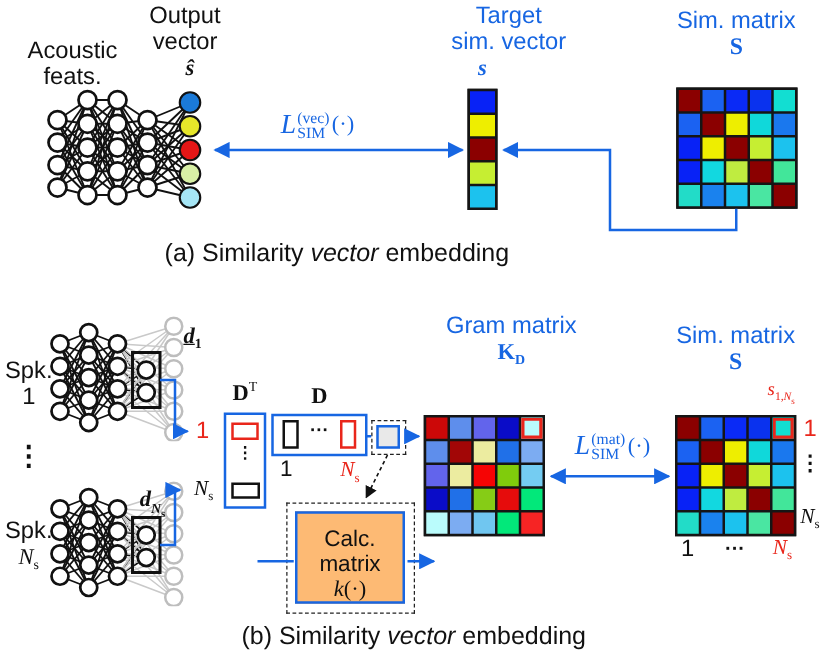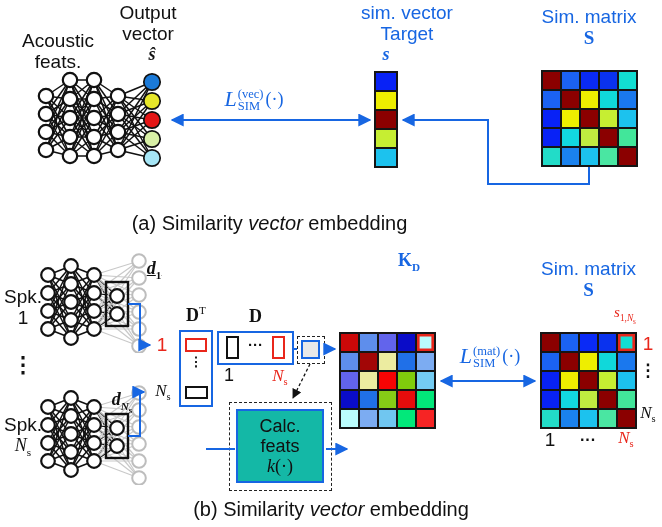--- a/index.html
+++ b/index.html
@@ -41,22 +41,22 @@
   
   .bl{stroke:var(--blue);stroke-width:2;fill:none;}
   .dl{stroke:#111;stroke-width:1.3;fill:none;stroke-dasharray:3 2.4;}
   .bf{fill:var(--blue);}
   .kf{fill:#111;}
   
   .bluebox{border:2px solid var(--blue);background:#fff;}
   .redrect{border:2.2px solid var(--red);background:#fff;}
   .blackrect{border:2.2px solid #111;background:#fff;}
   .dashbox{border:1.6px dashed #222;background:transparent;}
-  .kernel-inner{border:2.5px solid var(--blue);background:#14b8a6;display:flex;flex-direction:column;
-                align-items:center;justify-content:center;}
+  .kernel-inner{border:2.5px solid var(--blue);background:#fdba74;display:flex;flex-direction:column;
+                align-items:center;justify-content:flex-end;}
   .graysq{border:2px solid var(--blue);background:#e9e9e9;}
 </style>
 </head>
 <body>
 
 <div id="fig">
 
   <div class="abs ctr t19" style="left:104px;top:2px;width:88px;">
     <div>Output</div>
     <div>vector</div>
@@ -184,22 +184,22 @@
   <div class="abs loss" style="left:188px;top:86px;width:132px;">
     <span class="lbase">L</span>
       <span class="lstk">
         <span class="lsup">(vec)</span>
         <span class="lsub">SIM</span>
       </span>
       <span class="larg">(·)</span>
   </div>
 
   <div class="abs ctr t19 blue" style="left:337px;top:2px;width:140px;">
+    <div>Target</div>
     <div>sim. vector</div>
-    <div>Target</div>
   </div>
   <div class="abs ctr mbi blue" style="left:362px;top:44px;width:48px;font-size:18px;">
     <span>s</span>
   </div>
   <div class="abs mgrid vec" style="left: 374px; top: 71px; grid-template-columns: repeat(1, auto);">
       <div style="background: rgb(8, 34, 246);"></div>
       <div style="background: rgb(238, 238, 0);"></div>
       <div style="background: rgb(139, 0, 0);"></div>
       <div style="background: rgb(198, 238, 50);"></div>
       <div style="background: rgb(28, 194, 238);"></div>
@@ -230,21 +230,21 @@
       <div style="background: rgb(191, 236, 64);"></div>
       <div style="background: rgb(139, 0, 0);"></div>
       <div style="background: rgb(66, 230, 154);"></div>
       <div style="background: rgb(34, 220, 200);"></div>
       <div style="background: rgb(26, 130, 238);"></div>
       <div style="background: rgb(28, 194, 238);"></div>
       <div style="background: rgb(74, 230, 162);"></div>
       <div style="background: rgb(139, 0, 0);"></div>
     </div>
 
-  <div class="abs ctr t20" style="left:0;top:212px;width:539px;">
+  <div class="abs ctr t20" style="left:0;top:192px;width:539px;">
     <span>(a) Similarity </span><i>vector</i><span> embedding</span>
   </div>
 
   <div class="abs ctr t19" style="left:0;top:286px;width:46px;">
     <div>Spk.</div>
     <div>1</div>
   </div>
   <div class="abs ctr" style="left:0;top:352px;width:46px;font-size:22px;font-weight:bold;">
     <span>⋮</span>
   </div>
@@ -483,26 +483,27 @@
     <span>N</span><sub style="font-style:normal;">s</sub>
   </div>
 
   <div class="abs dashbox" style="left:297px;top:336px;width:26px;height:26px;">
     <div class="abs graysq" style="left:3px;top:3px;width:15px;height:15px;"></div>
   </div>
 
   <div class="abs dashbox" style="left:229px;top:402px;width:101px;height:87px;">
     <div class="abs kernel-inner" style="left:6px;top:6px;width:84px;height:70px;">
       <div class="t18">Calc.</div>
-      <div class="t18">feats</div>
+      <div class="t18">matrix</div>
       <div class="t18"><span class="mi">k</span><span class="mi" style="font-style:normal;font-family:'Liberation Serif',serif;">(·)</span></div>
     </div>
   </div>
 
   <div class="abs ctr blue" style="left:339px;top:250px;width:140px;">
+    <div class="t19">Gram matrix</div>
     <div class="mb" style="font-size:18px;line-height:21px;"><span>K</span><sub>D</sub></div>
   </div>
   <div class="abs mgrid" style="left: 339px; top: 332px; grid-template-columns: repeat(5, auto);">
       <div style="background: rgb(204, 8, 8);"></div>
       <div style="background: rgb(94, 142, 236);"></div>
       <div style="background: rgb(98, 100, 236);"></div>
       <div style="background: rgb(10, 12, 200);"></div>
       <div class="hl" style="background: rgb(186, 252, 252);"></div>
       <div style="background: rgb(94, 142, 236);"></div>
       <div style="background: rgb(162, 6, 6);"></div>

